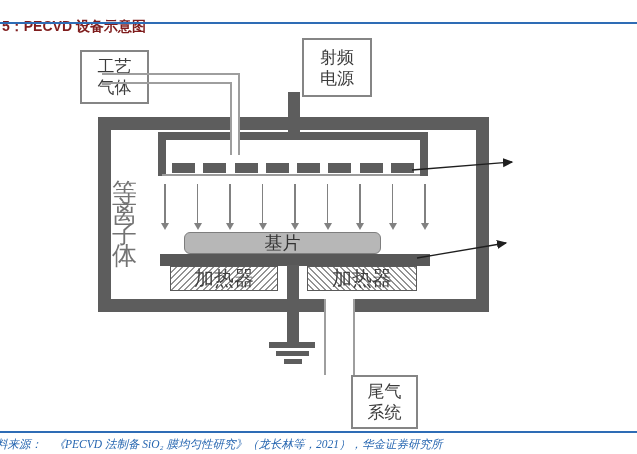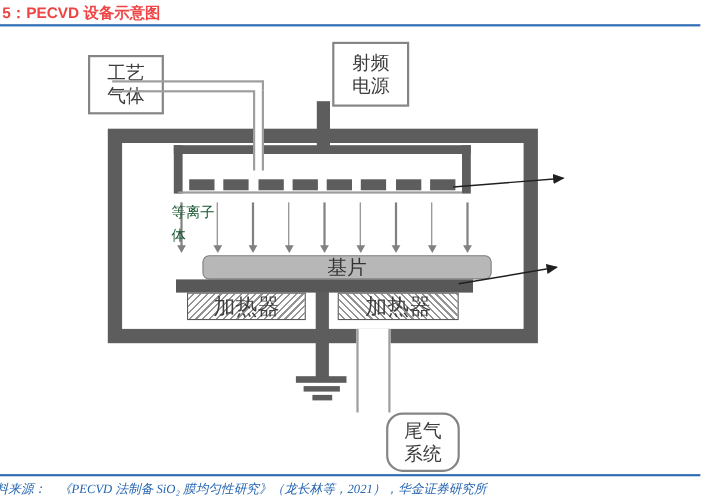--- a/index.html
+++ b/index.html
@@ -2,33 +2,33 @@
 <html><head>
 <meta charset="utf-8">
 <style>
   html,body{margin:0;padding:0;background:#ffffff;}
   #canvas{
     position:relative;width:637px;height:454px;background:#ffffff;overflow:hidden;
     font-family:"Liberation Sans",sans-serif;
   }
   .abs{position:absolute;}
   
-  #fig-title{left:2px;top:3px;font-size:14px;font-weight:700;color:#ef4444;white-space:nowrap;}
+  #fig-title{left:2px;top:18px;font-size:14px;font-weight:700;color:#7f1d1d;white-space:nowrap;}
   #rule-top{left:0;top:22px;width:637px;height:2px;background:#2e6cb5;}
   #rule-bottom{left:0;top:431px;width:637px;height:2px;background:#2e6cb5;}
   #source-line{left:-4px;top:437px;font-family:"Liberation Serif",serif;font-style:italic;
     font-size:11.5px;color:#2565b0;white-space:nowrap;}
   
   .unit-box{background:#fff;border:2px solid #858585;display:flex;align-items:center;
     justify-content:center;text-align:center;z-index:4;
     font-family:"Liberation Serif",serif;font-size:17px;line-height:21px;color:#3c3c3c;margin-left:43px;}
   .unit-box span{display:inline-block;width:36px;}
   #gas-box{left:37px;top:50px;width:65px;height:50px;}
   #rf-box{left:259px;top:38px;width:66px;height:55px;}
-  #exhaust-box{left:308px;top:375px;width:63px;height:50px;border-radius:15px;}
+  #exhaust-box{left:308px;top:375px;width:63px;height:50px;}
   
   .pipe-line{background:#9e9e9e;z-index:5;}
   #gas-line-top{left:102px;top:73px;width:137px;height:2px;}
   #gas-line-bot{left:102px;top:82px;width:128px;height:2px;}
   #gas-pipe-rwall{left:238px;top:73px;width:2px;height:11px;}
   #gas-pipe-v{left:230px;top:82px;width:10px;height:73px;background:#fff;
     border-left:2px solid #9e9e9e;border-right:2px solid #9e9e9e;box-sizing:border-box;z-index:5;}
   
   #rf-column{left:288px;top:92px;width:12px;height:48px;background:#5d5d5d;z-index:2;}
   #chamber{left:98px;top:117px;width:391px;height:195px;border:13px solid #5d5d5d;
@@ -37,29 +37,29 @@
   .sh{background:#5d5d5d;z-index:2;}
   #sh-top{left:158px;top:132px;width:270px;height:8px;}
   #sh-left{left:158px;top:132px;width:8px;height:44px;}
   #sh-right{left:420px;top:132px;width:8px;height:44px;}
   #sh-plate-line{left:162px;top:174px;width:258px;height:2px;background:#9b9b9b;z-index:2;}
   #shower-holes{left:172px;top:163px;width:242px;height:10px;display:flex;
     justify-content:space-between;z-index:3;}
   .hole{width:23px;height:10px;background:#5d5d5d;}
   
   #plasma-label{left:112px;top:182px;width:42px;font-family:"Liberation Serif",serif;
-    font-size:13px;line-height:21px;color:#14532d;z-index:3;margin-left:44px;}
+    font-size:25px;line-height:21px;color:#737373;z-index:3;}
   #plasma-arrows{left:161px;top:184px;width:268px;height:46px;display:flex;
     justify-content:space-between;z-index:2;}
   .parrow{position:relative;width:8px;height:46px;}
   .parrow::before{content:"";position:absolute;left:3px;top:0;width:1.5px;height:40px;background:#818181;}
   .parrow::after{content:"";position:absolute;left:0;bottom:0;width:0;height:0;
     border-left:4px solid transparent;border-right:4px solid transparent;border-top:7px solid #818181;}
   
-  #substrate{left:184px;top:232px;width:263px;height:22px;background:#b7b7b7;
+  #substrate{left:184px;top:232px;width:197px;height:22px;background:#b7b7b7;
     border:1.5px solid #7e7e7e;border-radius:6px;box-sizing:border-box;z-index:2;
     display:flex;align-items:center;justify-content:center;
     font-family:"Liberation Serif",serif;font-size:18px;color:#333;}
   #stage{left:160px;top:254px;width:270px;height:12px;background:#585858;z-index:2;}
   .heater{top:266px;height:25px;border:1.5px solid #5a5a5a;box-sizing:border-box;z-index:2;
     display:flex;align-items:center;justify-content:center;
     font-family:"Liberation Serif",serif;font-size:20px;color:#3f3f3f;}
   #heater-left{left:170px;width:108px;
     background:repeating-linear-gradient(135deg,#ffffff 0 3px,#949494 3px 4.4px);}
   #heater-right{left:307px;width:110px;

